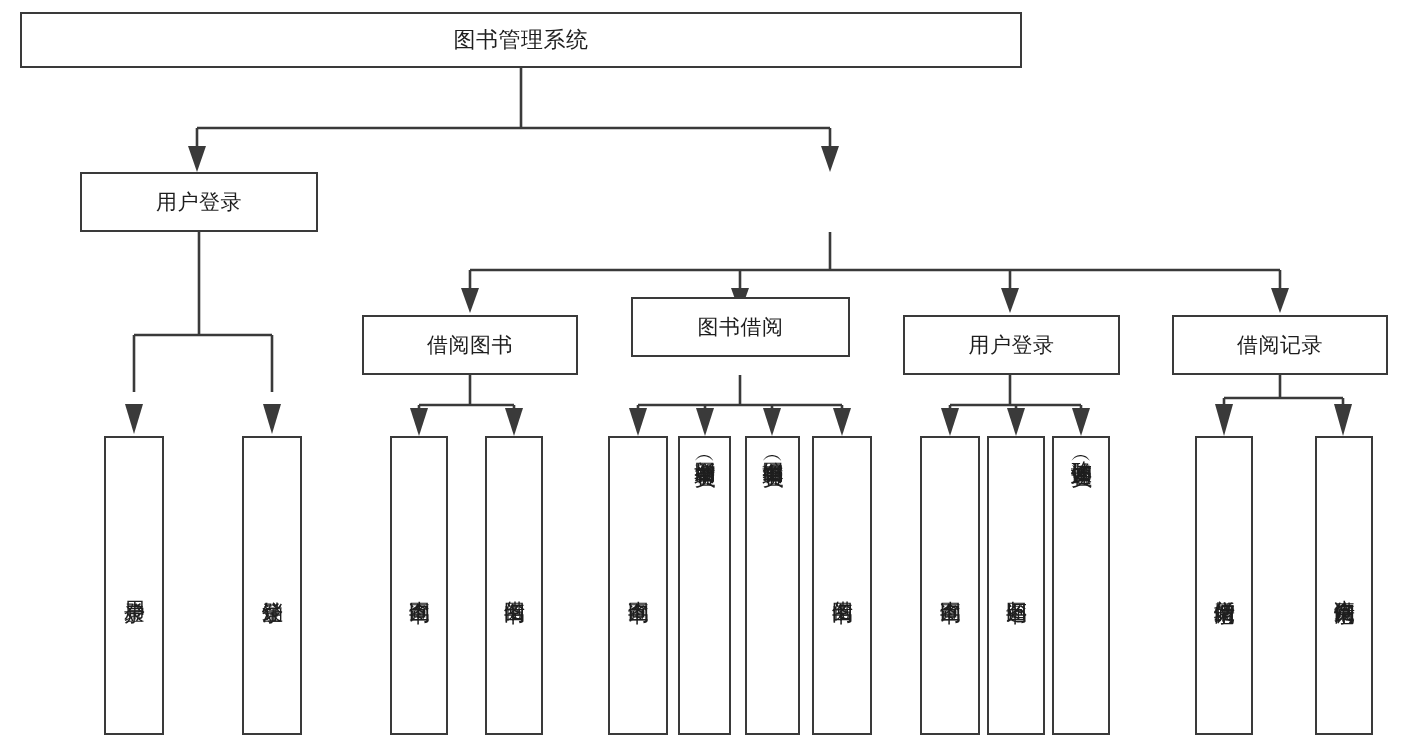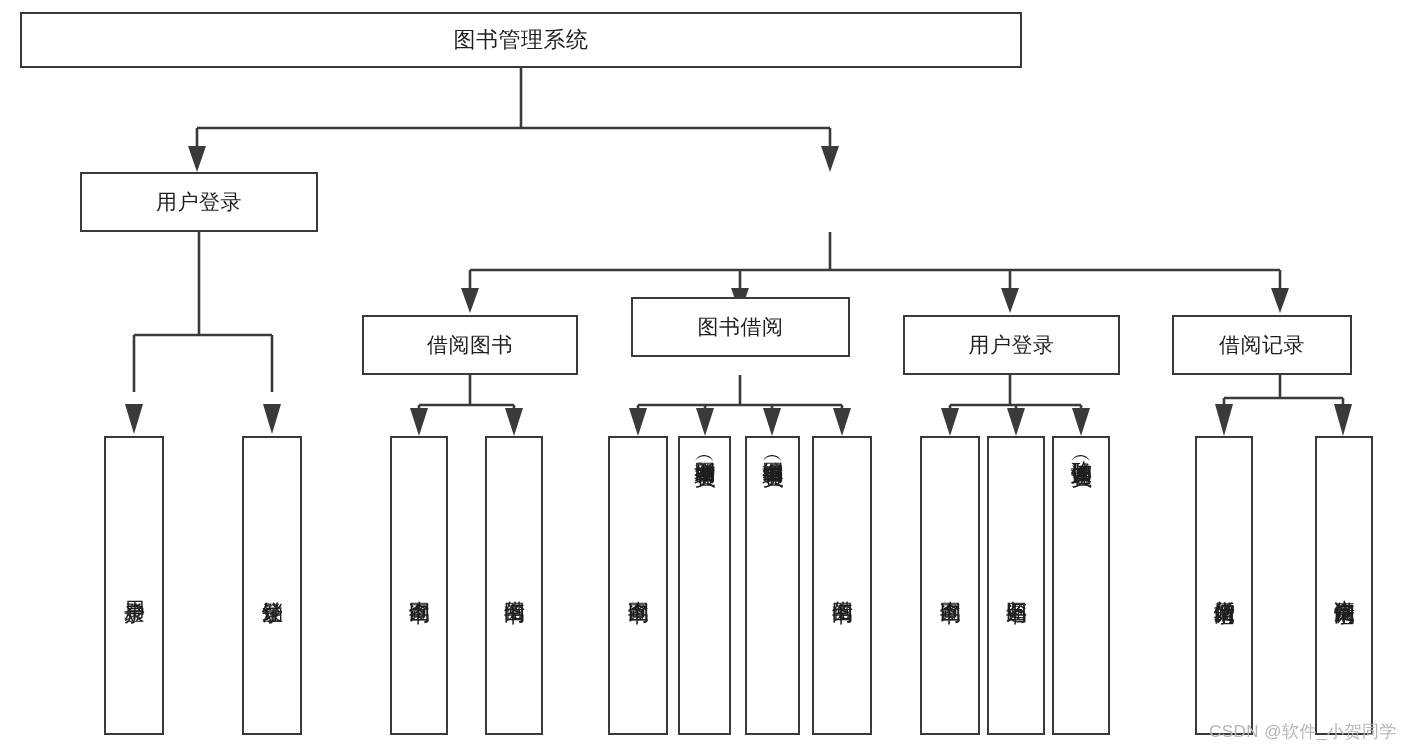--- a/index.html
+++ b/index.html
@@ -147,35 +147,34 @@
     <polygon class="arrowhead" points="1343,436 1334,404 1352,404"></polygon>
   </svg>
 
   <div class="node horiz root" style="left:20px; top:12px; width:1002px; height:56px;">图书管理系统</div>
 
   <div class="node horiz" style="left:80px; top:172px; width:238px; height:60px;">用户登录</div>
 
   <div class="node horiz" style="left:362px; top:315px; width:216px; height:60px;">借阅图书</div>
   <div class="node horiz" style="left:631px; top:297px; width:219px; height:60px;">图书借阅</div>
   <div class="node horiz" style="left:903px; top:315px; width:217px; height:60px;">用户登录</div>
-  <div class="node horiz" style="left:1172px; top:315px; width:180px; height:60px;">借阅记录</div>
+  <div class="node horiz" style="left:1172px; top:315px; width:216px; height:60px;">借阅记录</div>
 
   <div class="node vert" style="left:104px; top:436px; width:60px; height:299px;">用户登录</div>
   <div class="node vert" style="left:242px; top:436px; width:60px; height:299px;">注销登录</div>
 
   <div class="node vert" style="left:390px; top:436px; width:58px; height:299px;">查询图书</div>
   <div class="node vert" style="left:485px; top:436px; width:58px; height:299px;">借阅图书</div>
 
   <div class="node vert" style="left:608px; top:436px; width:60px; height:299px;">查询图书</div>
   <div class="node vert topalign" style="left:678px; top:436px; width:53px; height:299px;">新增图书（管理员）</div>
   <div class="node vert topalign" style="left:745px; top:436px; width:55px; height:299px;">编辑图书（管理员）</div>
   <div class="node vert" style="left:812px; top:436px; width:60px; height:299px;">借阅图书</div>
 
   <div class="node vert" style="left:920px; top:436px; width:60px; height:299px;">查询图书</div>
   <div class="node vert" style="left:987px; top:436px; width:58px; height:299px;">归还图书</div>
   <div class="node vert topalign" style="left:1052px; top:436px; width:58px; height:299px;">确认归还（管理员）</div>
 
   <div class="node vert" style="left:1195px; top:436px; width:58px; height:299px;">新增借阅记录</div>
   <div class="node vert" style="left:1315px; top:436px; width:58px; height:299px;">查询借阅记录</div>
 
-  <div class="watermark">CSDN @软件_小贺同学</div>
 
 </div>
 
 </body></html>

